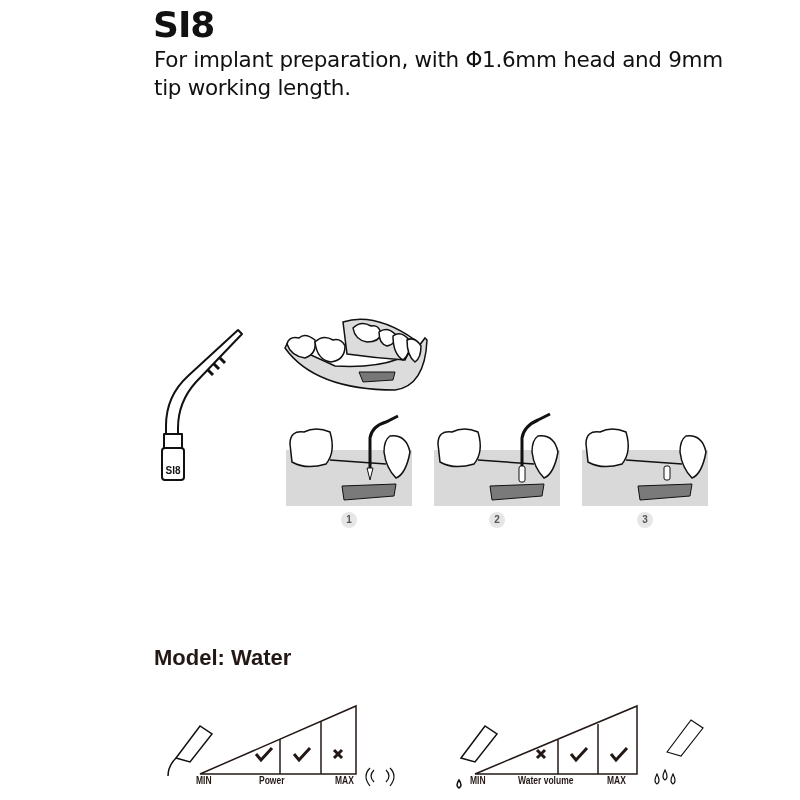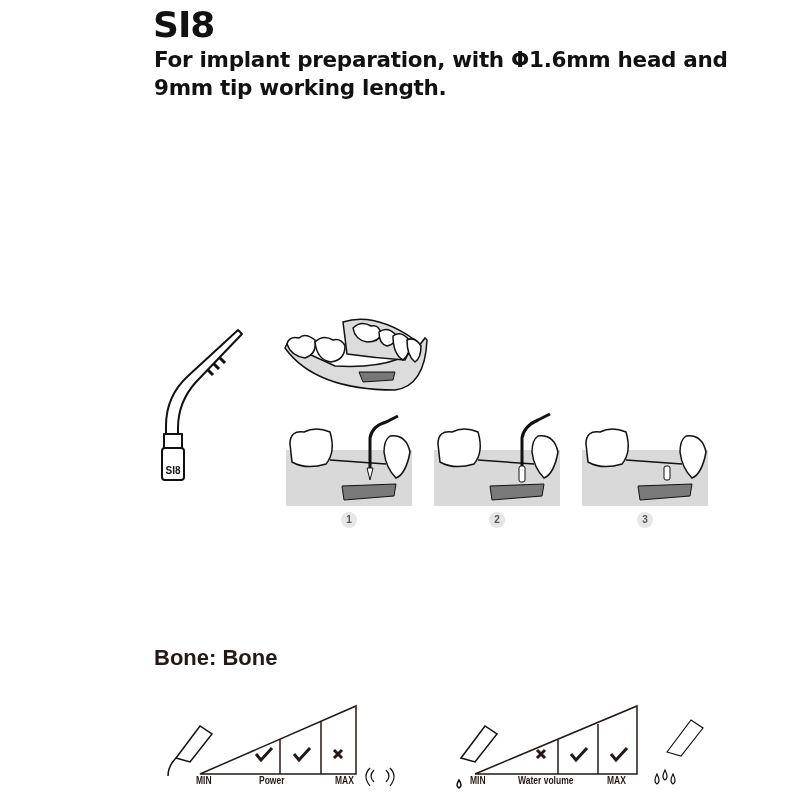--- a/index.html
+++ b/index.html
@@ -1,18 +1,18 @@
 <!DOCTYPE html>
 <html><head>
 <meta charset="utf-8">
 <style>
   html, body { margin: 0; padding: 0; background: #ffffff; }
   body { width: 800px; height: 800px; position: relative; overflow: hidden; font-family: "Liberation Sans", sans-serif; color: #1a1a1a; }
   .title { position: absolute; left: 153px; top: 4px; font-size: 36px; font-weight: bold; letter-spacing: -1px; font-family: "DejaVu Sans", sans-serif; color: #111; }
-  .desc { position: absolute; left: 154px; top: 46px; width: 600px; font-size: 21.5px; line-height: 28px; font-family: "DejaVu Sans", sans-serif; font-weight: bold; color: #111; letter-spacing: -0.3px; }
+  .desc { position: absolute; left: 154px; top: 46px; width: 600px; font-size: 21.5px; line-height: 28px; font-family: "DejaVu Sans", sans-serif; font-weight: normal; color: #111; letter-spacing: -0.3px; }
   .abs { position: absolute; }
   .step-num { position: absolute; width: 16px; height: 16px; border-radius: 50%; background: #e6e6e6; font-size: 10px; font-weight: bold; color: #555; text-align: center; line-height: 16px; font-family: "Liberation Sans", sans-serif; }
   .model { position: absolute; left: 154px; top: 645px; font-size: 22px; font-weight: bold; color: #231815; font-family: "Liberation Sans", sans-serif; }
   .lbl { position: absolute; font-size: 10px; font-weight: bold; color: #231815; font-family: "Liberation Sans", sans-serif; transform: scaleX(0.85); transform-origin: left; }
 </style>
 </head>
 <body>
 
 <div class="title">SI8</div>
 <div class="desc">For implant preparation, with Φ1.6mm head and 9mm tip working length.</div>
@@ -70,21 +70,21 @@
 <svg class="abs" style="left:582px;top:408px" width="126" height="98" viewBox="0 0 126 98">
   <rect x="0" y="42" width="126" height="56" fill="#d9d9d9"></rect>
   <path d="M4 36 Q4 22 18 24 Q30 18 44 24 Q50 44 40 56 Q20 62 6 54 Z" fill="#fff" stroke="#111" stroke-width="1.5"></path>
   <path d="M104 28 Q120 26 124 44 Q120 66 110 70 Q100 60 98 44 Q98 32 104 28 Z" fill="#fff" stroke="#111" stroke-width="1.5"></path>
   <line x1="44" y1="52" x2="100" y2="56" stroke="#111" stroke-width="1.5"></line>
   <path d="M56 78 L110 76 L108 88 L58 92 Z" fill="#7a7a7a" stroke="#111" stroke-width="1"></path>
   <rect x="82" y="58" width="6" height="14" rx="2" fill="#fff" stroke="#111" stroke-width="1"></rect>
 </svg>
 <div class="step-num" style="left:637px;top:512px">3</div>
 
-<div class="model">Bone: Bone</div>
+<div class="model">Model: Water</div>
 
 <svg class="abs" style="left:160px;top:700px" width="240" height="100" viewBox="0 0 240 100">
   <g fill="#fff" stroke="#111" stroke-width="1.5">
     <path d="M16 58 L40 26 L52 34 L30 62 Z"></path>
     <path d="M16 58 Q8 66 8 76" fill="none"></path>
   </g>
   <path d="M40 74 L196 6 L196 74 Z" fill="#fff" stroke="#231815" stroke-width="1.5"></path>
   <line x1="120" y1="39" x2="120" y2="74" stroke="#231815" stroke-width="1.5"></line>
   <line x1="161" y1="21" x2="161" y2="74" stroke="#231815" stroke-width="1.5"></line>
   <path d="M96 54 L101 60 L112 48" fill="none" stroke="#231815" stroke-width="3"></path>

